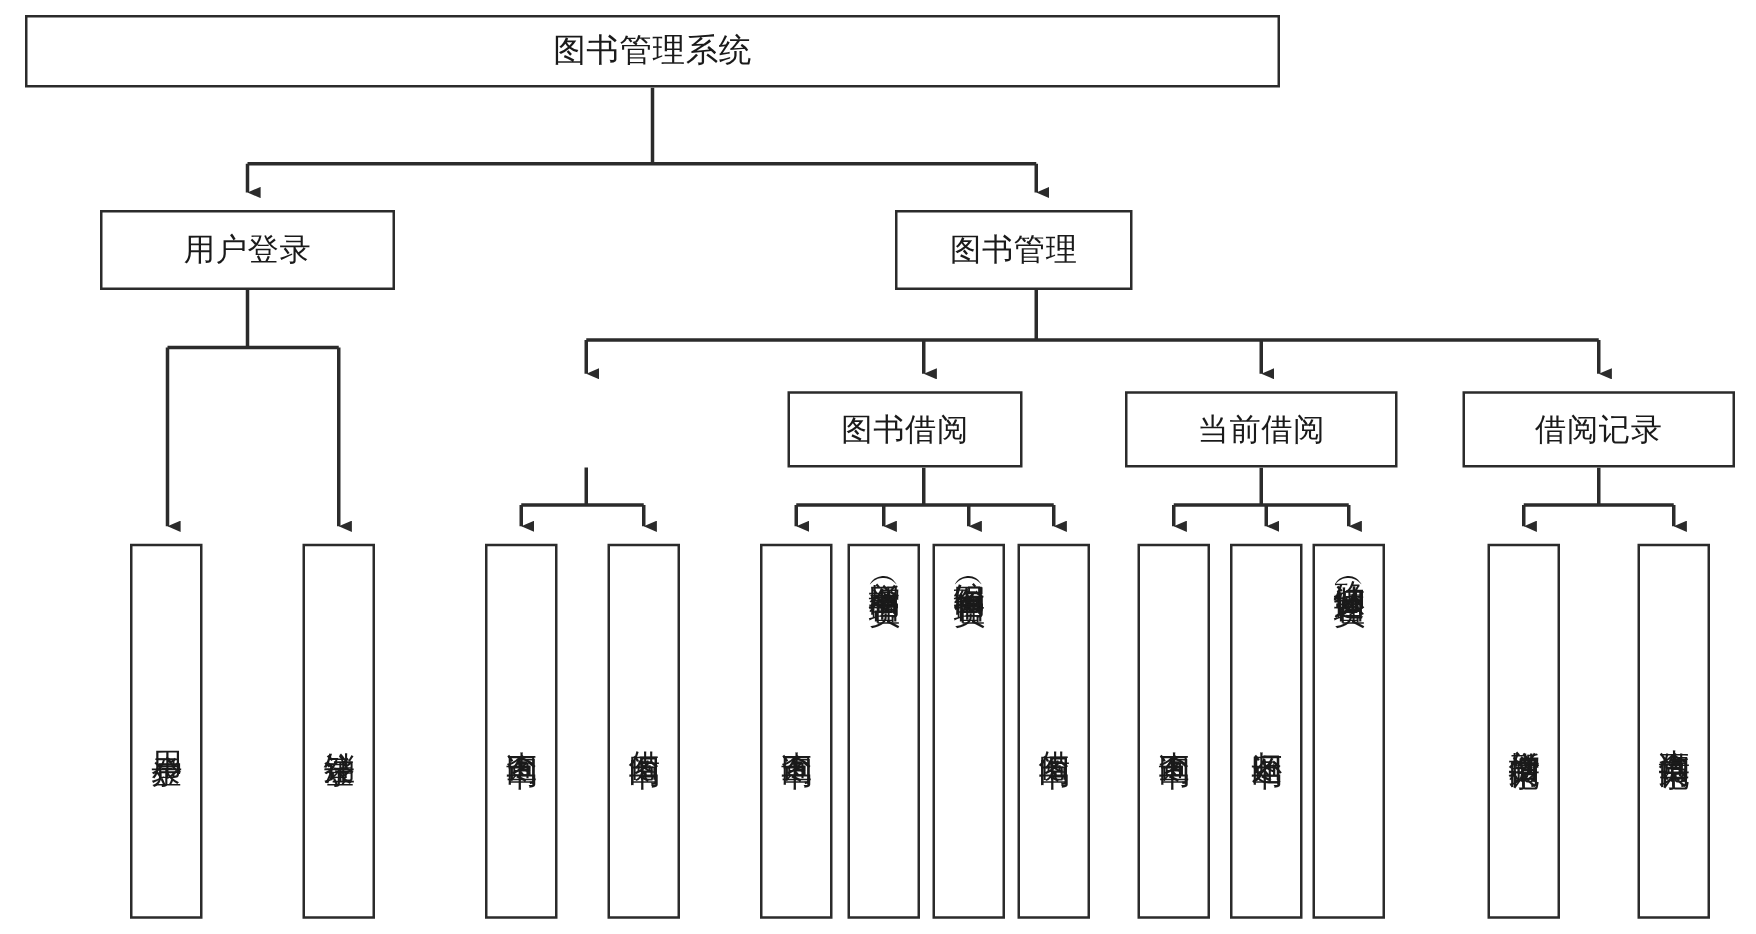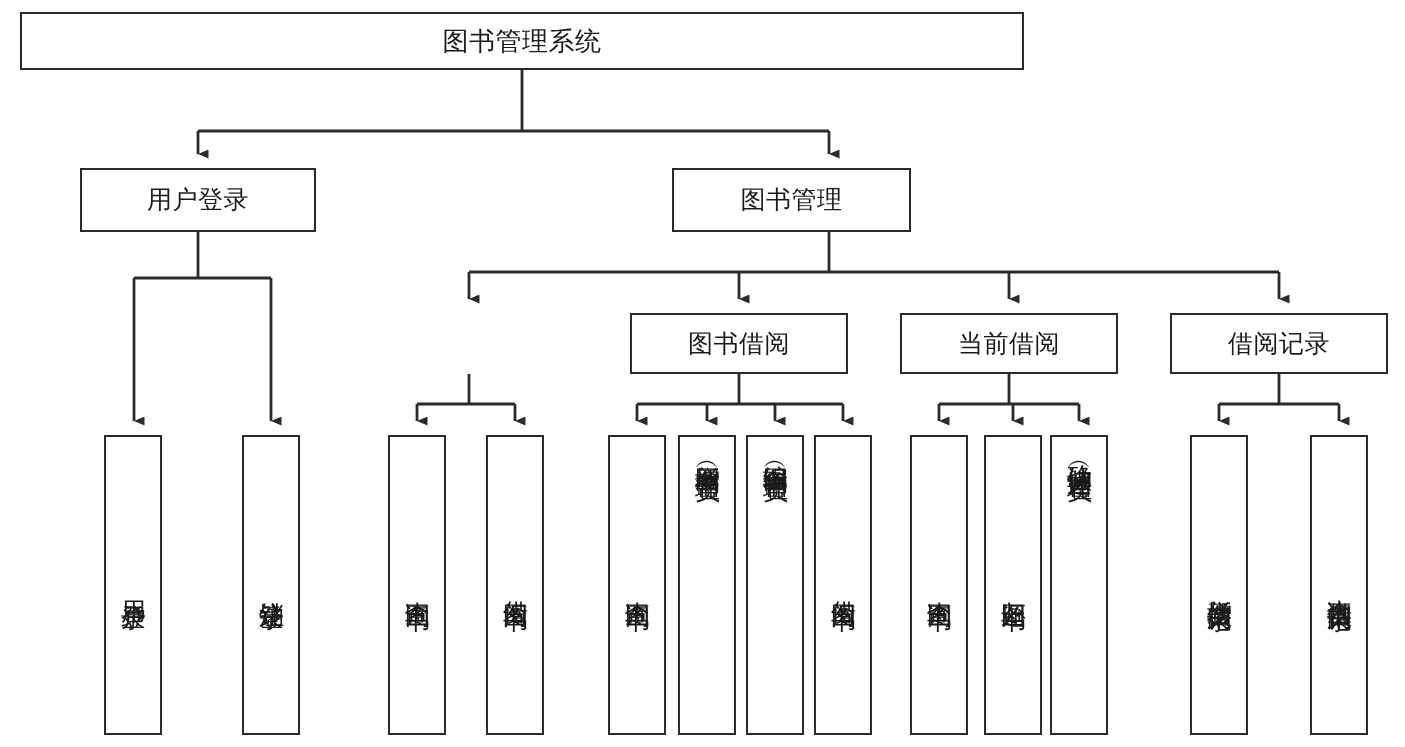--- a/index.html
+++ b/index.html
@@ -121,25 +121,25 @@
     </g>
   </svg>
 
   <div class="node node-h node-root" style="left:20px; top:12px; width:1004px; height:58px;">
     <span>图书管理系统</span>
   </div>
 
   <div class="node node-h" style="left:80px; top:168px; width:236px; height:64px;">
     <span>用户登录</span>
   </div>
-  <div class="node node-h" style="left:672px; top:168px; width:239px; height:64px;">
+  <div class="node node-h" style="left:716px; top:168px; width:190px; height:64px;">
     <span>图书管理</span>
   </div>
 
-  <div class="node node-h" style="left:630px; top:313px; width:218px; height:61px;">
+  <div class="node node-h" style="left:630px; top:313px; width:188px; height:61px;">
     <span>图书借阅</span>
   </div>
   <div class="node node-h" style="left:1170px; top:313px; width:218px; height:61px;">
     <span>借阅记录</span>
   </div>
   <div class="node node-h" style="left:900px; top:313px; width:218px; height:61px;">
     <span>当前借阅</span>
   </div>
 
   <div class="node node-v" style="left:104px; top:435px; width:58px; height:300px; align-items:center; padding-top:0;">

